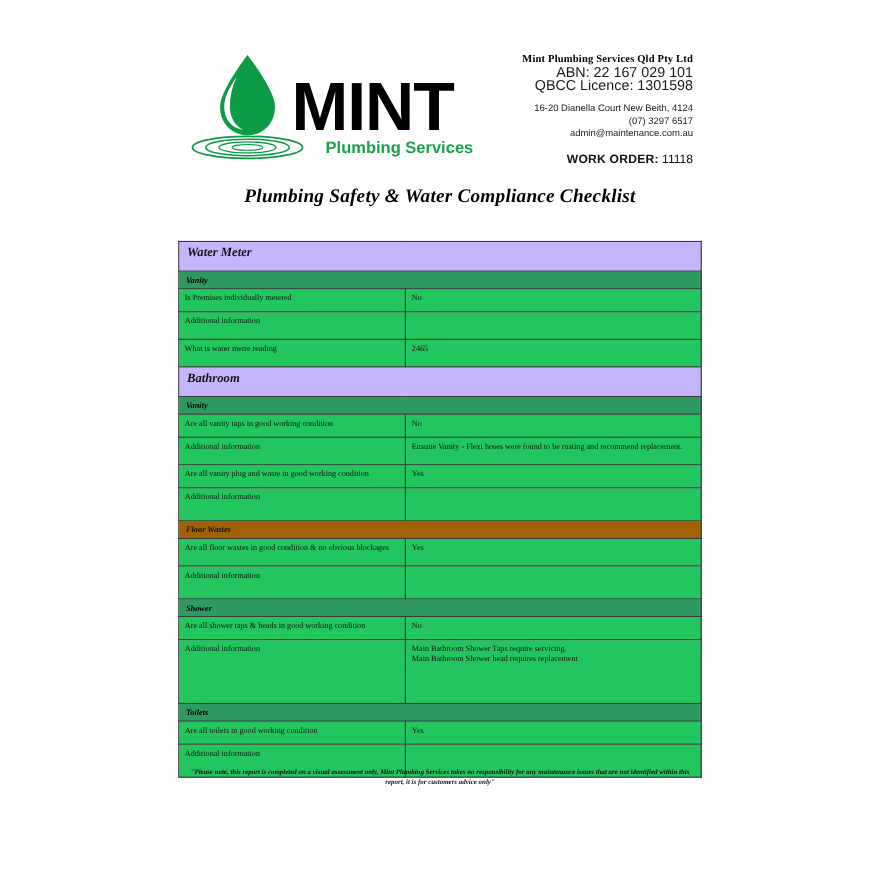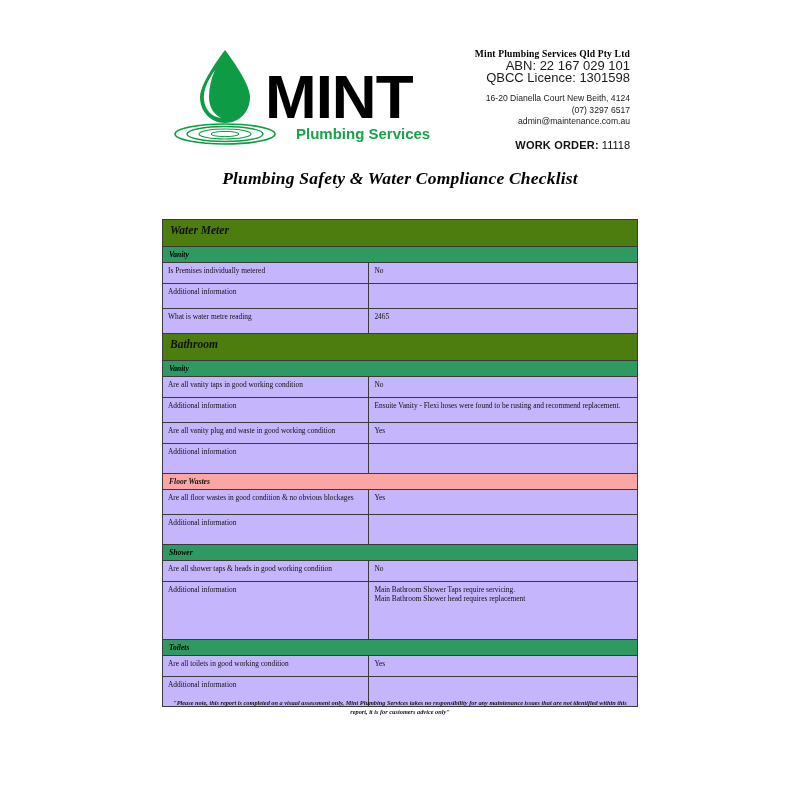--- a/index.html
+++ b/index.html
@@ -113,44 +113,44 @@
     vertical-align: top;
     padding: 3px 5px 2px 5px;
     font-size: 7.4px;
     line-height: 9.2px;
     color: #111;
   }
   .col-q { width: 206px; }
   .col-a { width: 268px; }
 
   tr.section-row td {
-    background: #4d7c0f;
+    background: #c4b5fd;
     font-weight: bold;
     font-style: italic;
     font-size: 11.5px;
     line-height: 13px;
     padding: 4px 7px 5px 7px;
     height: 17px;
   }
   tr.group-row td {
     background: #2e9a62;
     font-weight: bold;
     font-style: italic;
     font-size: 7.6px;
     line-height: 9px;
     color: #000;
     padding: 3px 6px 3px 6px;
     height: 9px;
   }
   tr.group-row.plain td {
-    background: #fca5a5;
-    color: #111;
-  }
-
-  tr.data-row td { background: #c4b5fd; }
+    background: #a16207;
+    color: #111;
+  }
+
+  tr.data-row td { background: #22c55e; }
 
   .h-18 { height: 15px; }
   .h-24 { height: 19px; }
   .h-28 { height: 24px; }
   .h-56 { height: 52px; }
 
   
   .footer-note {
     position: absolute;
     left: 170px;

